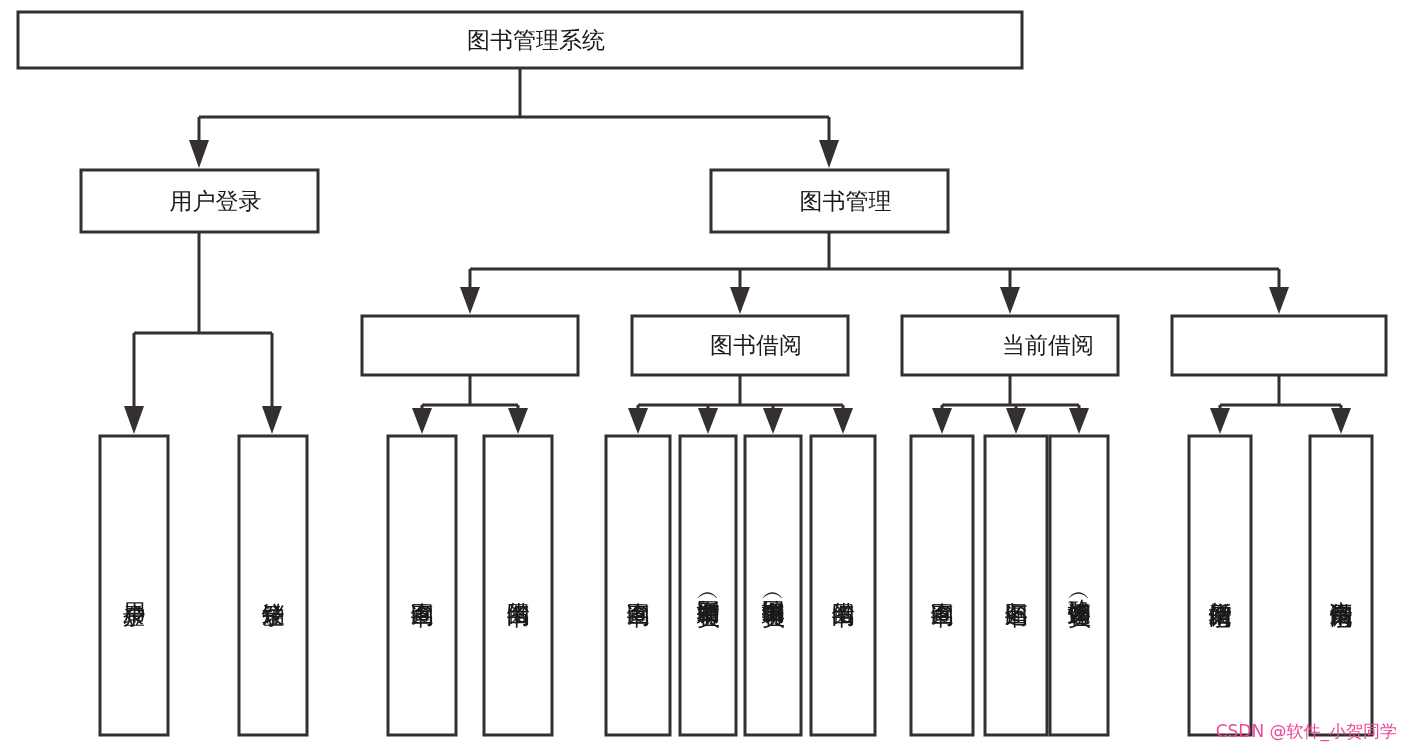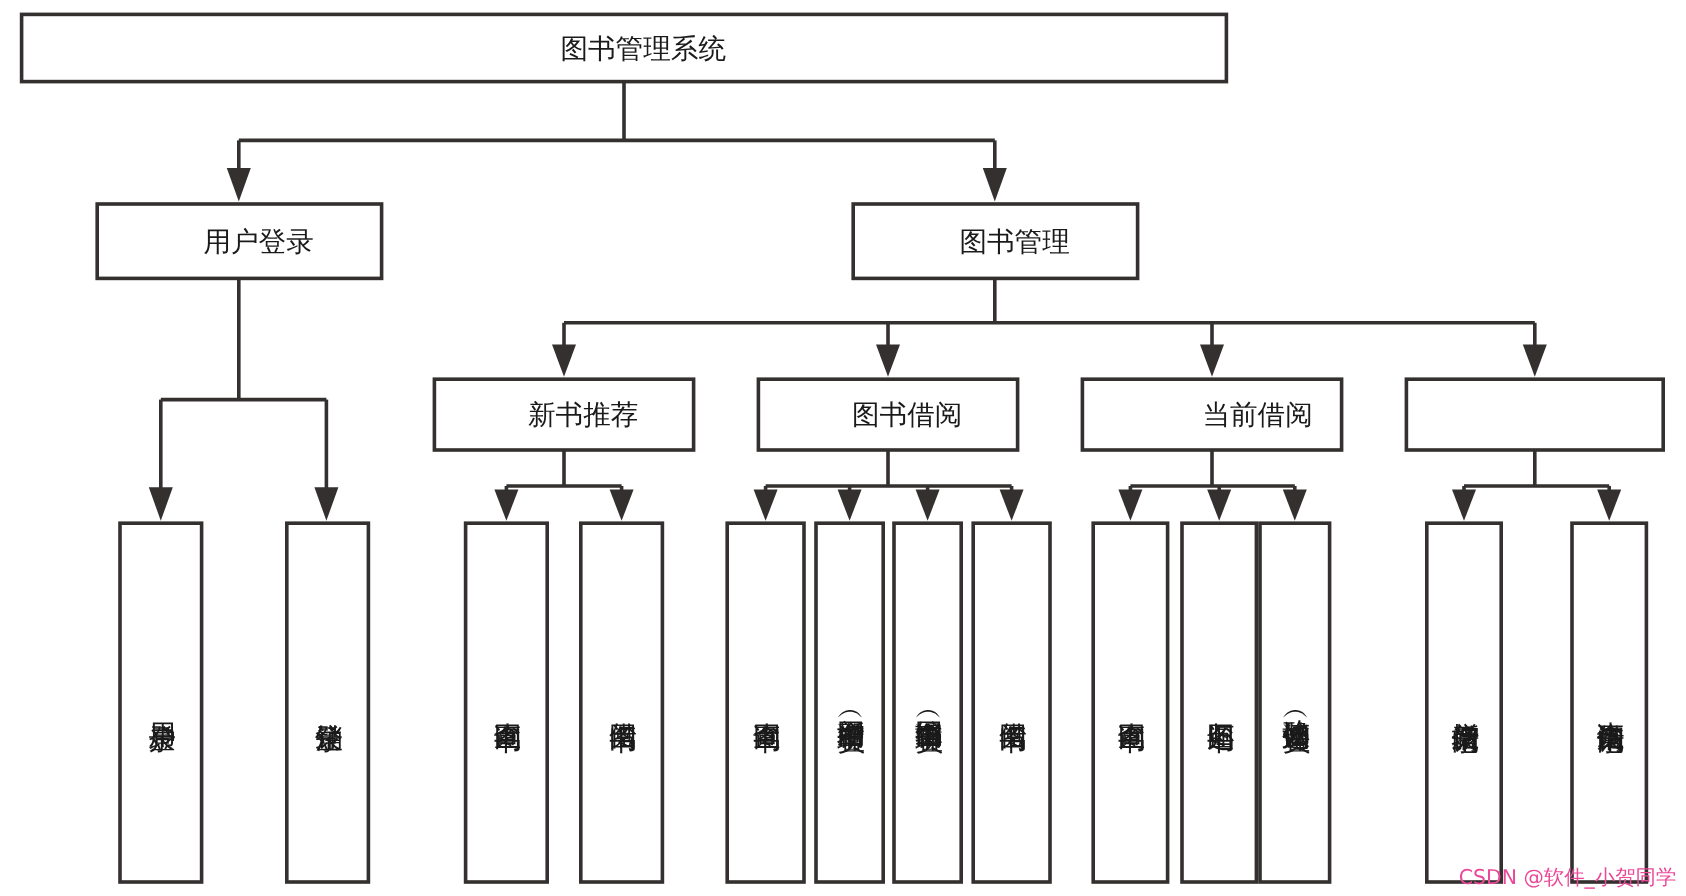--- a/index.html
+++ b/index.html
@@ -178,21 +178,20 @@
     <rect class="node-box" x="985" y="436" width="62" height="299"></rect>
     <rect class="node-box" x="1050" y="436" width="58" height="299"></rect>
     <rect class="node-box" x="1189" y="436" width="62" height="299"></rect>
     <rect class="node-box" x="1310" y="436" width="62" height="299"></rect>
   </svg>
 
   <div class="hnode-text" style="left:18px; top:12px; width:1004px; height:56px;">图书管理系统</div>
   <div class="hnode-text" style="left:81px; top:170px; width:237px; height:62px;">用户登录</div>
   <div class="hnode-text" style="left:711px; top:170px; width:237px; height:62px;">图书管理</div>
 
-  <div class="hnode-text" style="left:362px; top:316px; width:216px; height:59px;">新书推荐</div>
   <div class="hnode-text" style="left:632px; top:316px; width:216px; height:59px;border-radius:16px;">图书借阅</div>
   <div class="hnode-text" style="left:902px; top:316px; width:260px; height:59px;">当前借阅</div>
 
   <div class="vnode-text" style="left:100px; top:436px; width:68px; height:299px;">用户登录</div>
   <div class="vnode-text" style="left:239px; top:436px; width:68px; height:299px;">注销登录</div>
   <div class="vnode-text" style="left:388px; top:436px; width:68px; height:299px;">查询图书</div>
   <div class="vnode-text" style="left:484px; top:436px; width:68px; height:299px;">借阅图书</div>
   <div class="vnode-text" style="left:606px; top:436px; width:64px; height:299px;">查询图书</div>
   <div class="vnode-text" style="left:680px; top:436px; width:56px; height:299px;">新增图书（管理员）</div>
   <div class="vnode-text" style="left:745px; top:436px; width:56px; height:299px;">编辑图书（管理员）</div>

